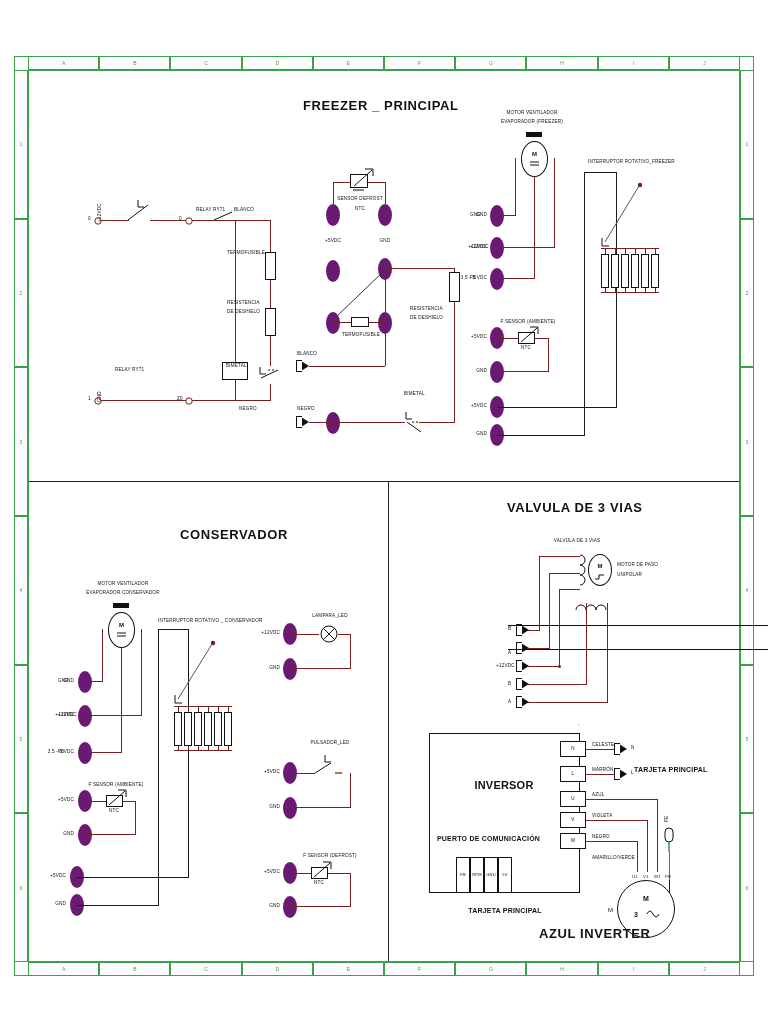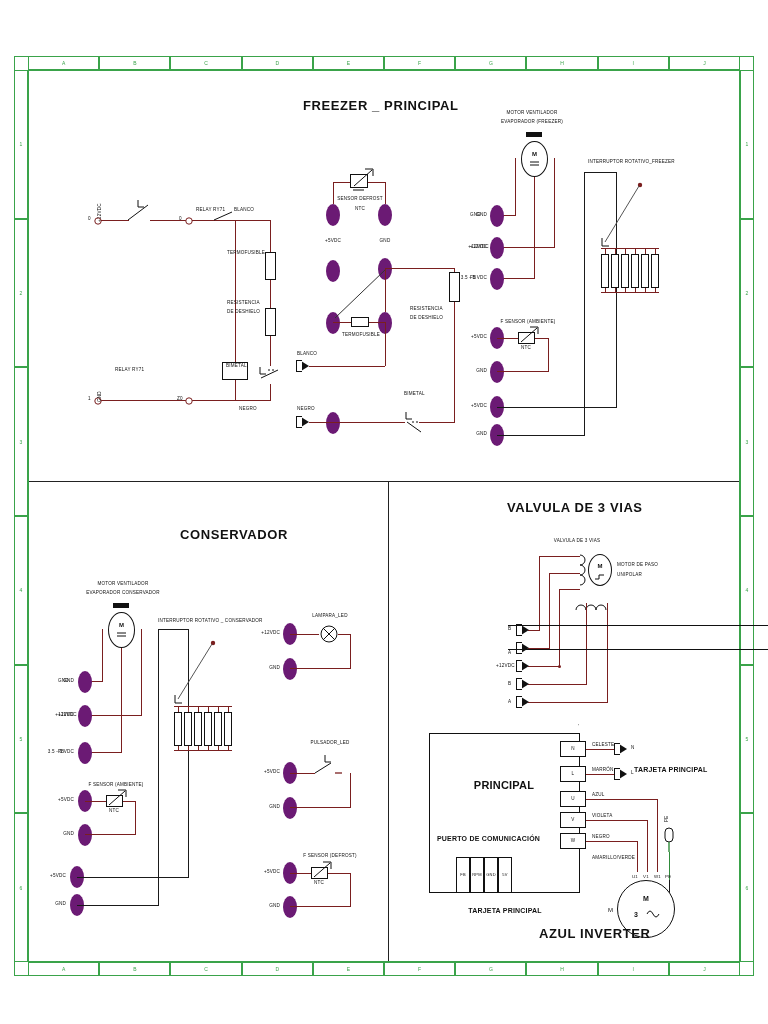--- a/index.html
+++ b/index.html
@@ -505,21 +505,21 @@
 
   <div class="conn" style="left:521px;top:679px;"></div>
   <div class="conn-box" style="left:516px;top:678px;width:6px;height:12px;"></div>
   <div class="lbl" style="left:508px;top:681px;">B</div>
 
   <div class="conn" style="left:521px;top:697px;"></div>
   <div class="conn-box" style="left:516px;top:696px;width:6px;height:12px;"></div>
   <div class="lbl" style="left:508px;top:699px;">A</div>
 
   <div class="blk-rect" style="left:429px;top:733px;width:151px;height:160px;"></div>
-  <div class="lbl c" style="left:449px;top:778px;width:110px;font-size:11px;font-weight:700;">PRINCIPAL</div>
+  <div class="lbl c" style="left:449px;top:778px;width:110px;font-size:11px;font-weight:700;">INVERSOR</div>
   <div class="lbl" style="left:437px;top:834px;font-size:7px;font-weight:700;">PUERTO DE COMUNICACIÓN</div>
 
   <div class="pin" style="left:456px;top:857px;width:56px;height:36px;"></div>
   <div class="pin" style="left:456px;top:857px;width:14px;height:36px;"></div>
   <div class="pin" style="left:470px;top:857px;width:14px;height:36px;"></div>
   <div class="pin" style="left:484px;top:857px;width:14px;height:36px;"></div>
   <div class="pin" style="left:498px;top:857px;width:14px;height:36px;"></div>
   <div class="lbl c" style="left:456px;top:872px;width:14px;font-size:4px;">FB</div>
   <div class="lbl c" style="left:470px;top:872px;width:14px;font-size:4px;">RPM</div>
   <div class="lbl c" style="left:484px;top:872px;width:14px;font-size:4px;">GND</div>

